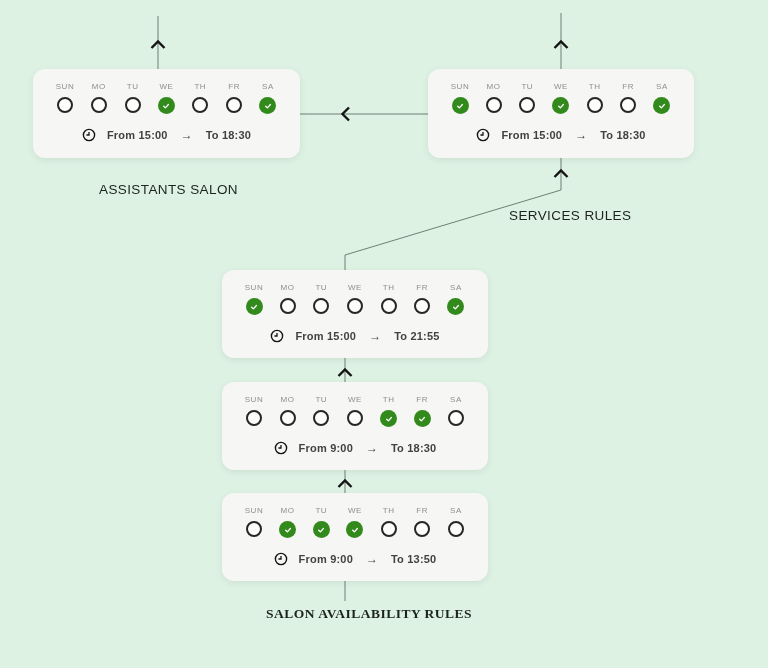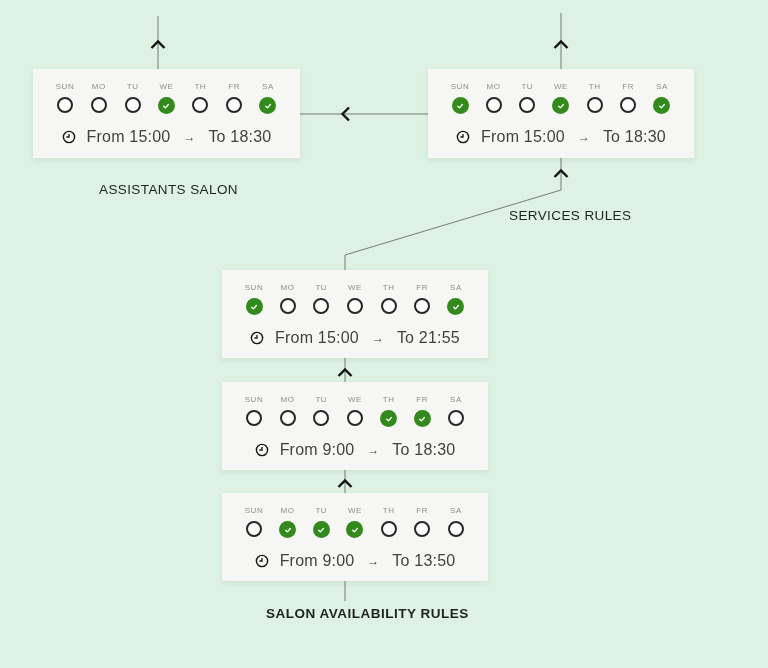--- a/index.html
+++ b/index.html
@@ -22,21 +22,21 @@
   }
   .connector-layer line, .connector-layer path.cline{
     stroke:var(--line);stroke-width:1;fill:none;
   }
   .connector-layer path.chev{
     stroke:var(--arrow);stroke-width:2.4;fill:none;stroke-linejoin:miter;
   }
   .card{
     position:absolute;
     background:var(--card);
-    border-radius:0;
+    border-radius:12px;
     box-shadow:0 2px 6px rgba(60,80,65,0.10);
     padding:13px 16px 0 16px;
     height:89px;
   }
   .days-row{
     display:flex;justify-content:space-between;align-items:flex-start;
   }
   .day-cell{
     width:32px;display:flex;flex-direction:column;align-items:center;
   }
@@ -52,30 +52,30 @@
   }
   .day-toggle.on{
     border:none;background:var(--accent);width:17px;height:17px;
   }
   .time-row{
     display:flex;align-items:center;justify-content:center;
     margin-top:14px;gap:11px;
   }
   .clock-icon{display:flex;align-items:center;}
   .time-text{
-    font-size:16px;color:var(--timetext);letter-spacing:0.2px;
+    font-size:11px;color:var(--timetext);letter-spacing:0.2px;font-weight:bold;
   }
   .time-arrow{
     font-size:12px;color:var(--timetext);margin:0 2px;
   }
   .section-label{
     position:absolute;font-size:13.5px;letter-spacing:0.4px;
     color:var(--heading);white-space:nowrap;
   }
-  .section-label.bold{font-weight:bold;letter-spacing:0.5px;}
+  .section-label.bold{font-weight:bold;letter-spacing:0.5px;font-family:Liberation Serif, serif;}
 </style>
 </head>
 <body>
 
 <svg class="connector-layer" viewBox="0 0 768 668">
   <g>
     <line x1="158" y1="16" x2="158" y2="69"></line>
     <path class="chev" d="M151.5 48 L158 41.5 L164.5 48"></path>
   </g>
   <g>

